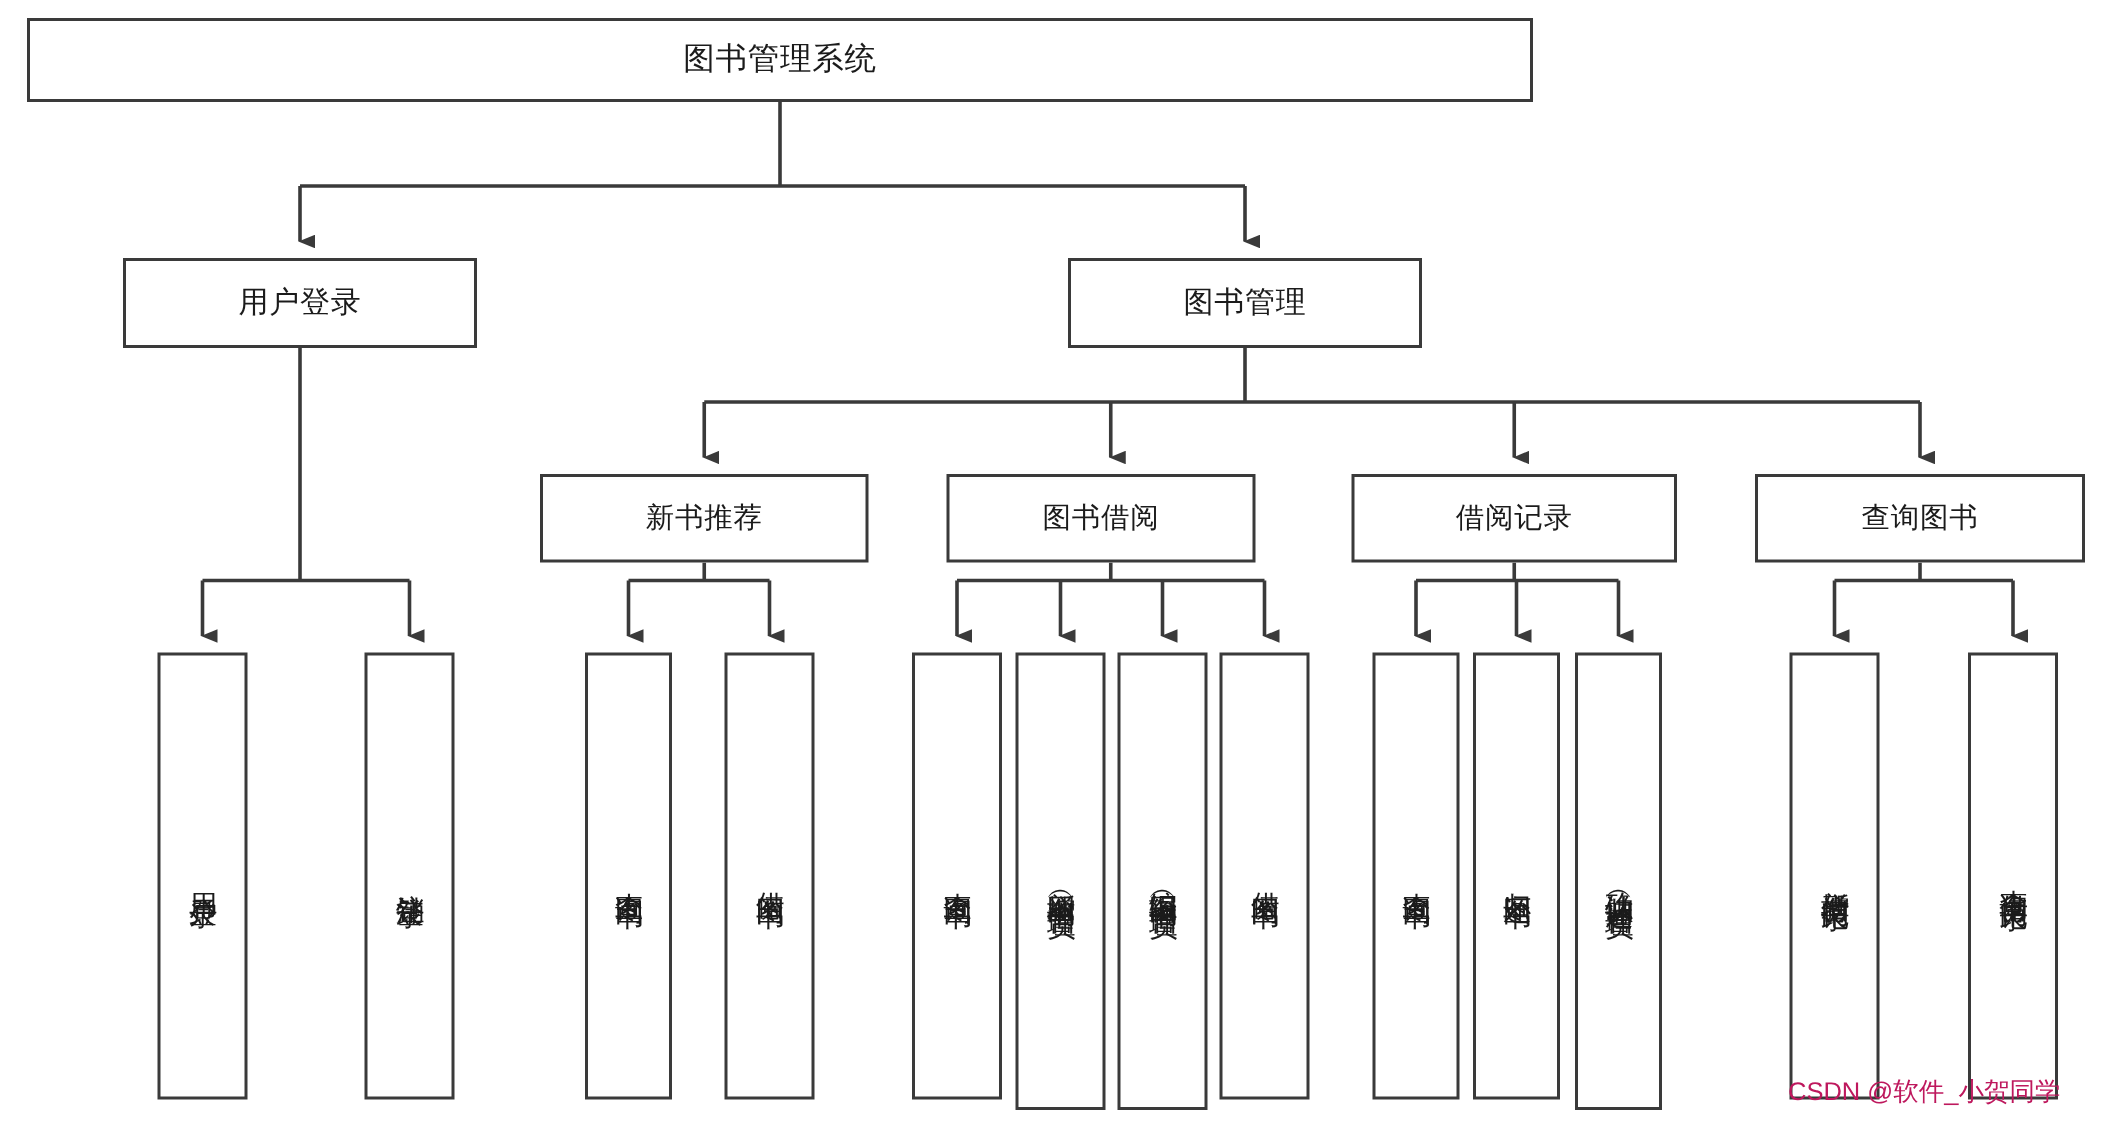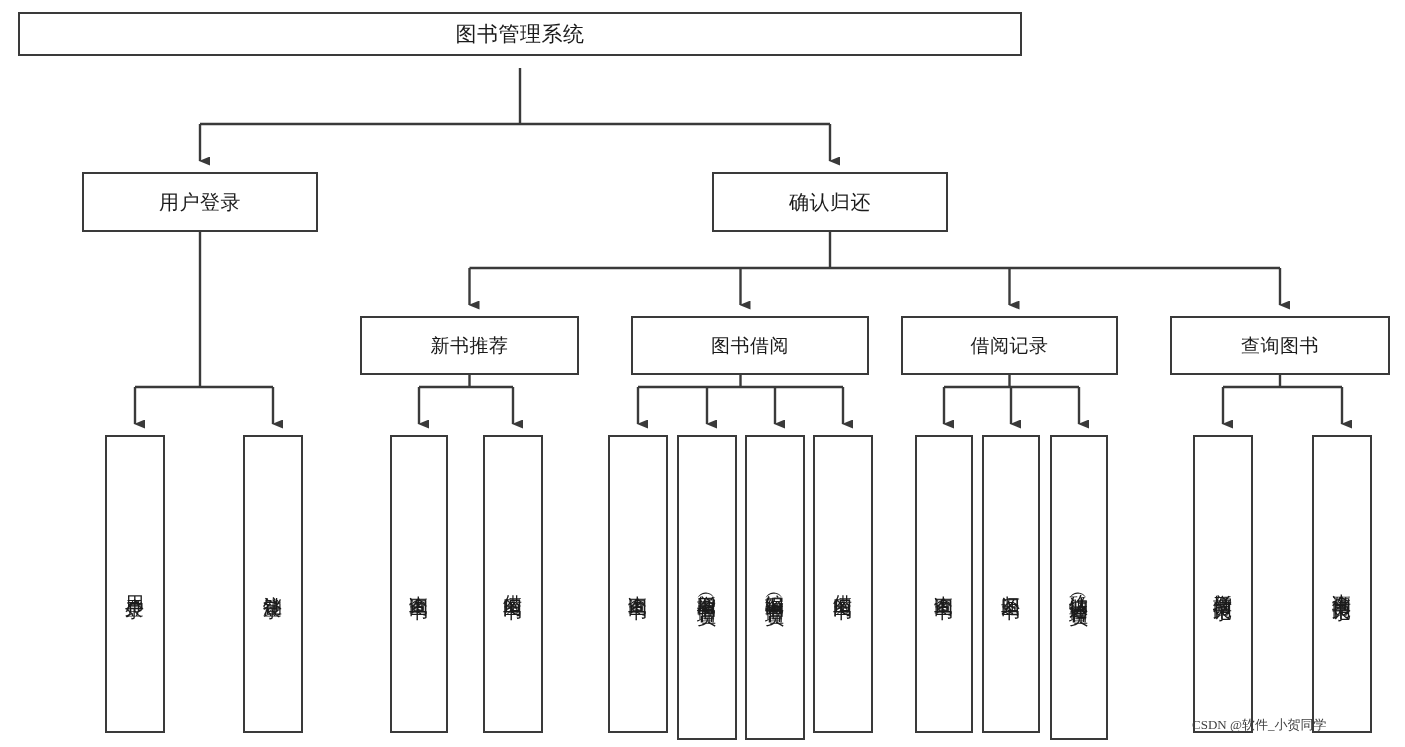--- a/index.html
+++ b/index.html
@@ -48,23 +48,23 @@
   .lvl2 .node-label { font-size: 19px; }
   .leaf .node-label {
     font-size: 19px;
     writing-mode: vertical-rl;
     text-orientation: upright;
     letter-spacing: 2px;
     line-height: 1.0;
   }
   .watermark {
     position: absolute;
-    font-family: Liberation Serif, serif;
-    font-size: 13px;
-    color: #404040;
+    font-family: Liberation Sans, sans-serif;
+    font-size: 17px;
+    color: #be185d;
     white-space: nowrap;
     pointer-events: none;
   }
 </style>
 </head>
 <body>
 
 <div id="diagram-root">
   <svg class="diagram-canvas" viewBox="0 0 1405 747">
     <defs>
@@ -102,33 +102,33 @@
         <line x1="944" y1="387" x2="944" y2="424" marker-end="url(#arrowhead)"></line>
         <line x1="1011" y1="387" x2="1011" y2="424" marker-end="url(#arrowhead)"></line>
         <line x1="1079" y1="387" x2="1079" y2="424" marker-end="url(#arrowhead)"></line>
         <line x1="1280" y1="375" x2="1280" y2="387"></line>
         <line x1="1223" y1="387" x2="1342" y2="387"></line>
         <line x1="1223" y1="387" x2="1223" y2="424" marker-end="url(#arrowhead)"></line>
         <line x1="1342" y1="387" x2="1342" y2="424" marker-end="url(#arrowhead)"></line>
       </g>
   </svg>
   <div id="nodes-layer">
-      <div class="node-box lvl0" style="left: 18px; top: 12px; width: 1004px; height: 44px;">
+      <div class="node-box lvl0" style="left: 18px; top: 12px; width: 1004px; height: 56px;">
         <span class="node-label">图书管理系统</span>
       </div>
       <div class="node-box lvl1" style="left: 82px; top: 172px; width: 236px; height: 60px;">
         <span class="node-label">用户登录</span>
       </div>
       <div class="node-box lvl1" style="left: 712px; top: 172px; width: 236px; height: 60px;">
-        <span class="node-label">确认归还</span>
+        <span class="node-label">图书管理</span>
       </div>
       <div class="node-box lvl2" style="left: 360px; top: 316px; width: 219px; height: 59px;">
         <span class="node-label">新书推荐</span>
       </div>
-      <div class="node-box lvl2" style="left: 631px; top: 316px; width: 238px; height: 59px;">
+      <div class="node-box lvl2" style="left: 631px; top: 316px; width: 206px; height: 59px;">
         <span class="node-label">图书借阅</span>
       </div>
       <div class="node-box lvl2" style="left: 901px; top: 316px; width: 217px; height: 59px;">
         <span class="node-label">借阅记录</span>
       </div>
       <div class="node-box lvl2" style="left: 1170px; top: 316px; width: 220px; height: 59px;">
         <span class="node-label">查询图书</span>
       </div>
       <div class="node-box lvl3 leaf" style="left: 105px; top: 435px; width: 60px; height: 298px;">
         <span class="node-label">用户登录</span>

